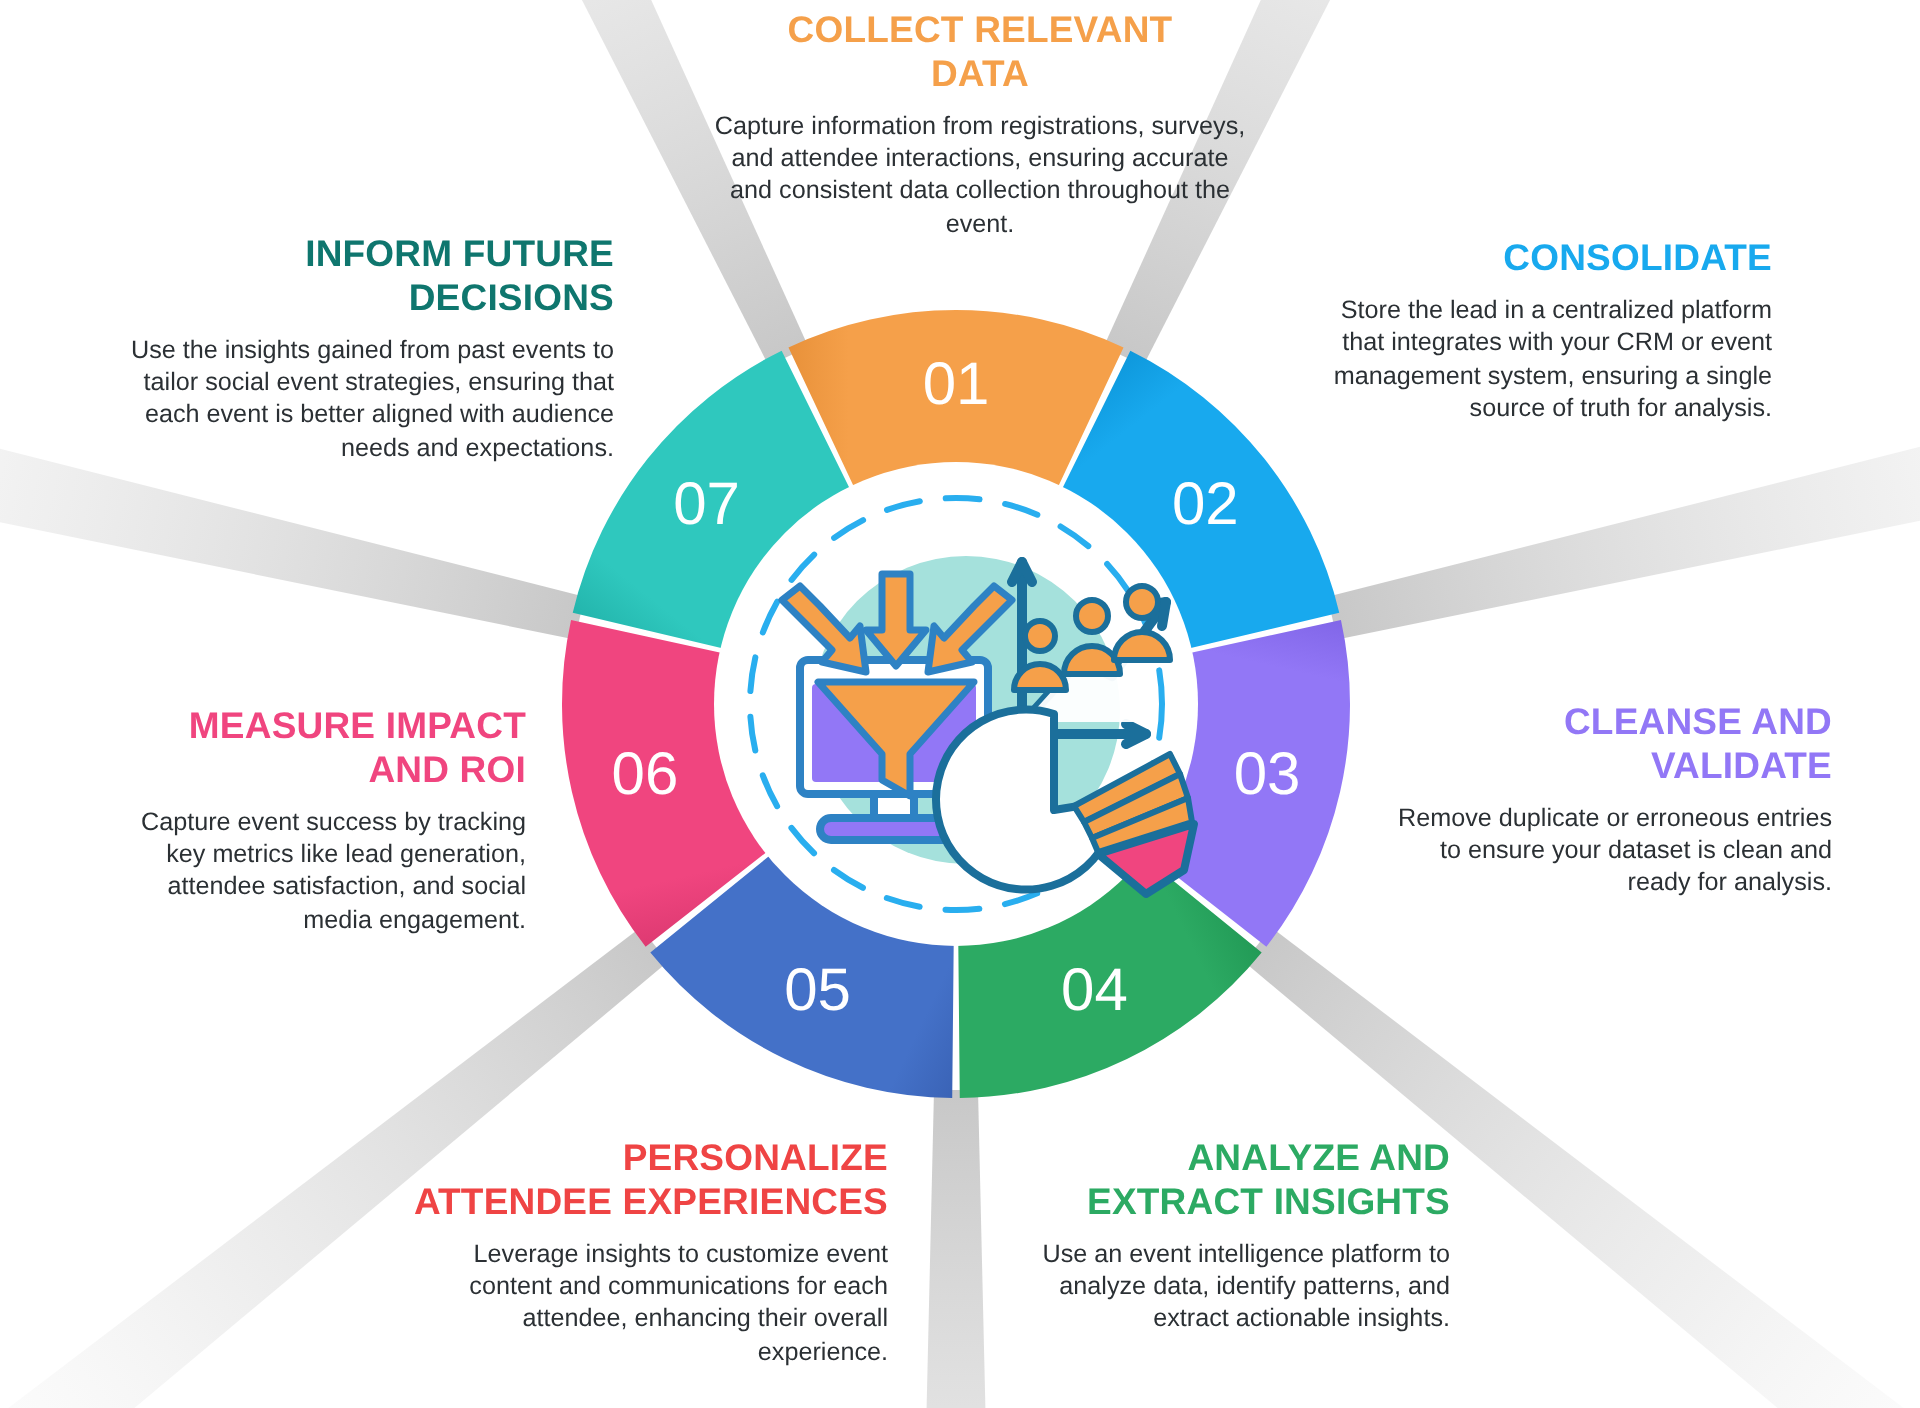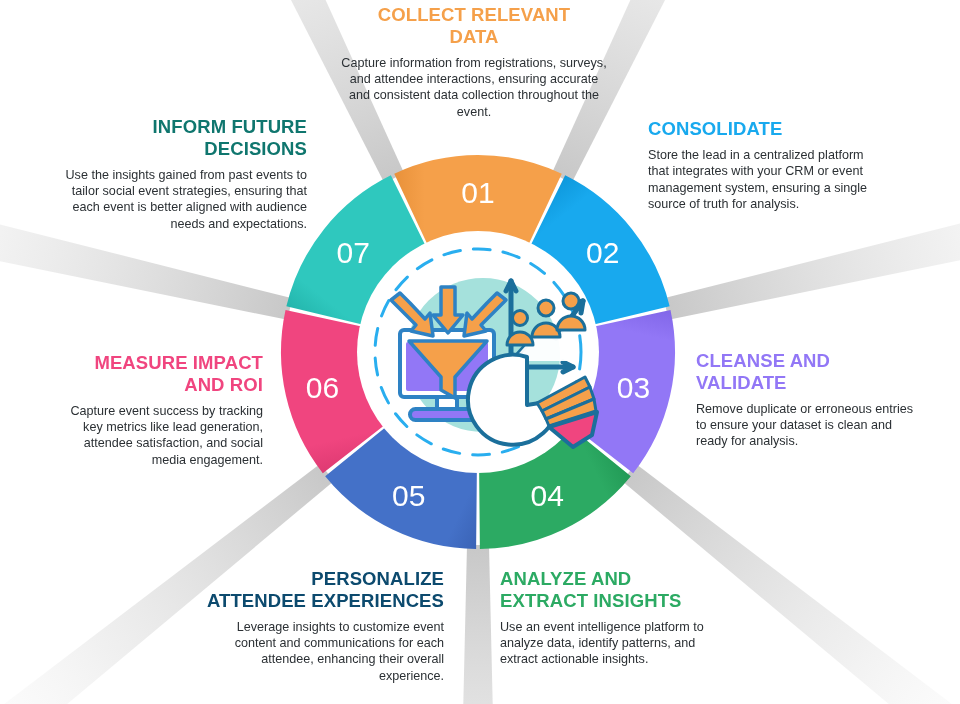--- a/index.html
+++ b/index.html
@@ -20,24 +20,24 @@
   .block .ttl{
     font-size:18.5px;font-weight:bold;line-height:1.18;
     letter-spacing:.1px;margin:0 0 7px 0;
     text-transform:uppercase;
   }
   .block .body{
     font-size:12.6px;line-height:1.30;color:#2b3034;margin:0;
   }
   .ta-c{text-align:center;}
   .ta-r{text-align:right;}
-  .ta-l{text-align:left;}
+  .ta-l{text-align:right;}
 
   
-  #b1{left:340px;top:4px;width:268px;}
+  #b1{left:356px;top:4px;width:268px;}
   #b2{left:648px;top:118px;width:238px;}
   #b3{left:696px;top:350px;width:220px;}
   #b4{left:500px;top:568px;width:225px;}
   #b5{left:196px;top:568px;width:248px;}
   #b6{left:58px;top:352px;width:205px;}
   #b7{left:52px;top:116px;width:255px;}
 </style>
 </head>
 <body>
 
@@ -210,21 +210,21 @@
 
   <div class="block ta-l" id="b4">
     <div class="ttl" style="color: rgb(44, 170, 99);">
       <span>ANALYZE AND</span><br>
       <span>EXTRACT INSIGHTS</span>
     </div>
     <p class="body">Use an event intelligence platform to analyze data, identify patterns, and extract actionable insights.</p>
   </div>
 
   <div class="block ta-r" id="b5">
-    <div class="ttl" style="color: #0c4a6e;">
+    <div class="ttl" style="color: #ef4444;">
       <span>PERSONALIZE</span><br>
       <span>ATTENDEE EXPERIENCES</span>
     </div>
     <p class="body">Leverage insights to customize event content and communications for each attendee, enhancing their overall experience.</p>
   </div>
 
   <div class="block ta-r" id="b6">
     <div class="ttl" style="color: rgb(240, 69, 127);">
       <span>MEASURE IMPACT</span><br>
       <span>AND ROI</span>

